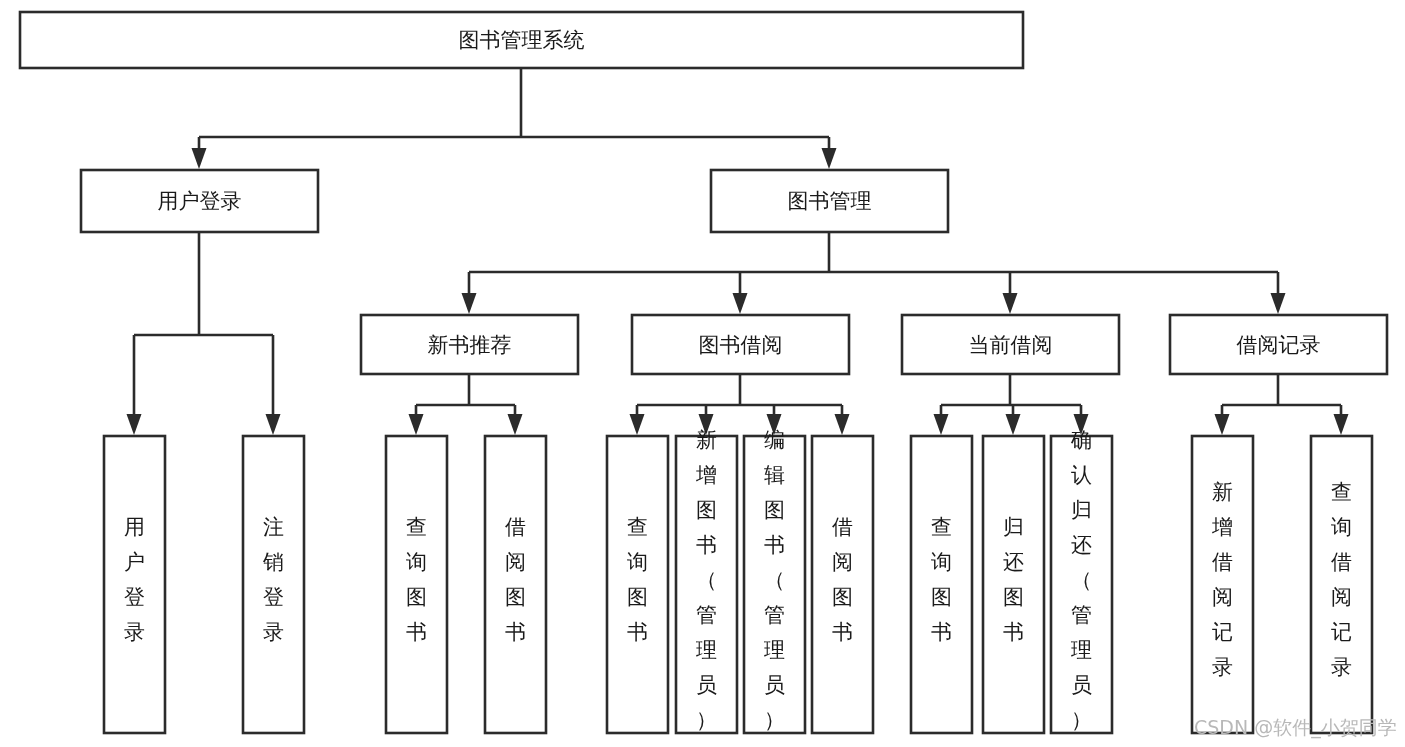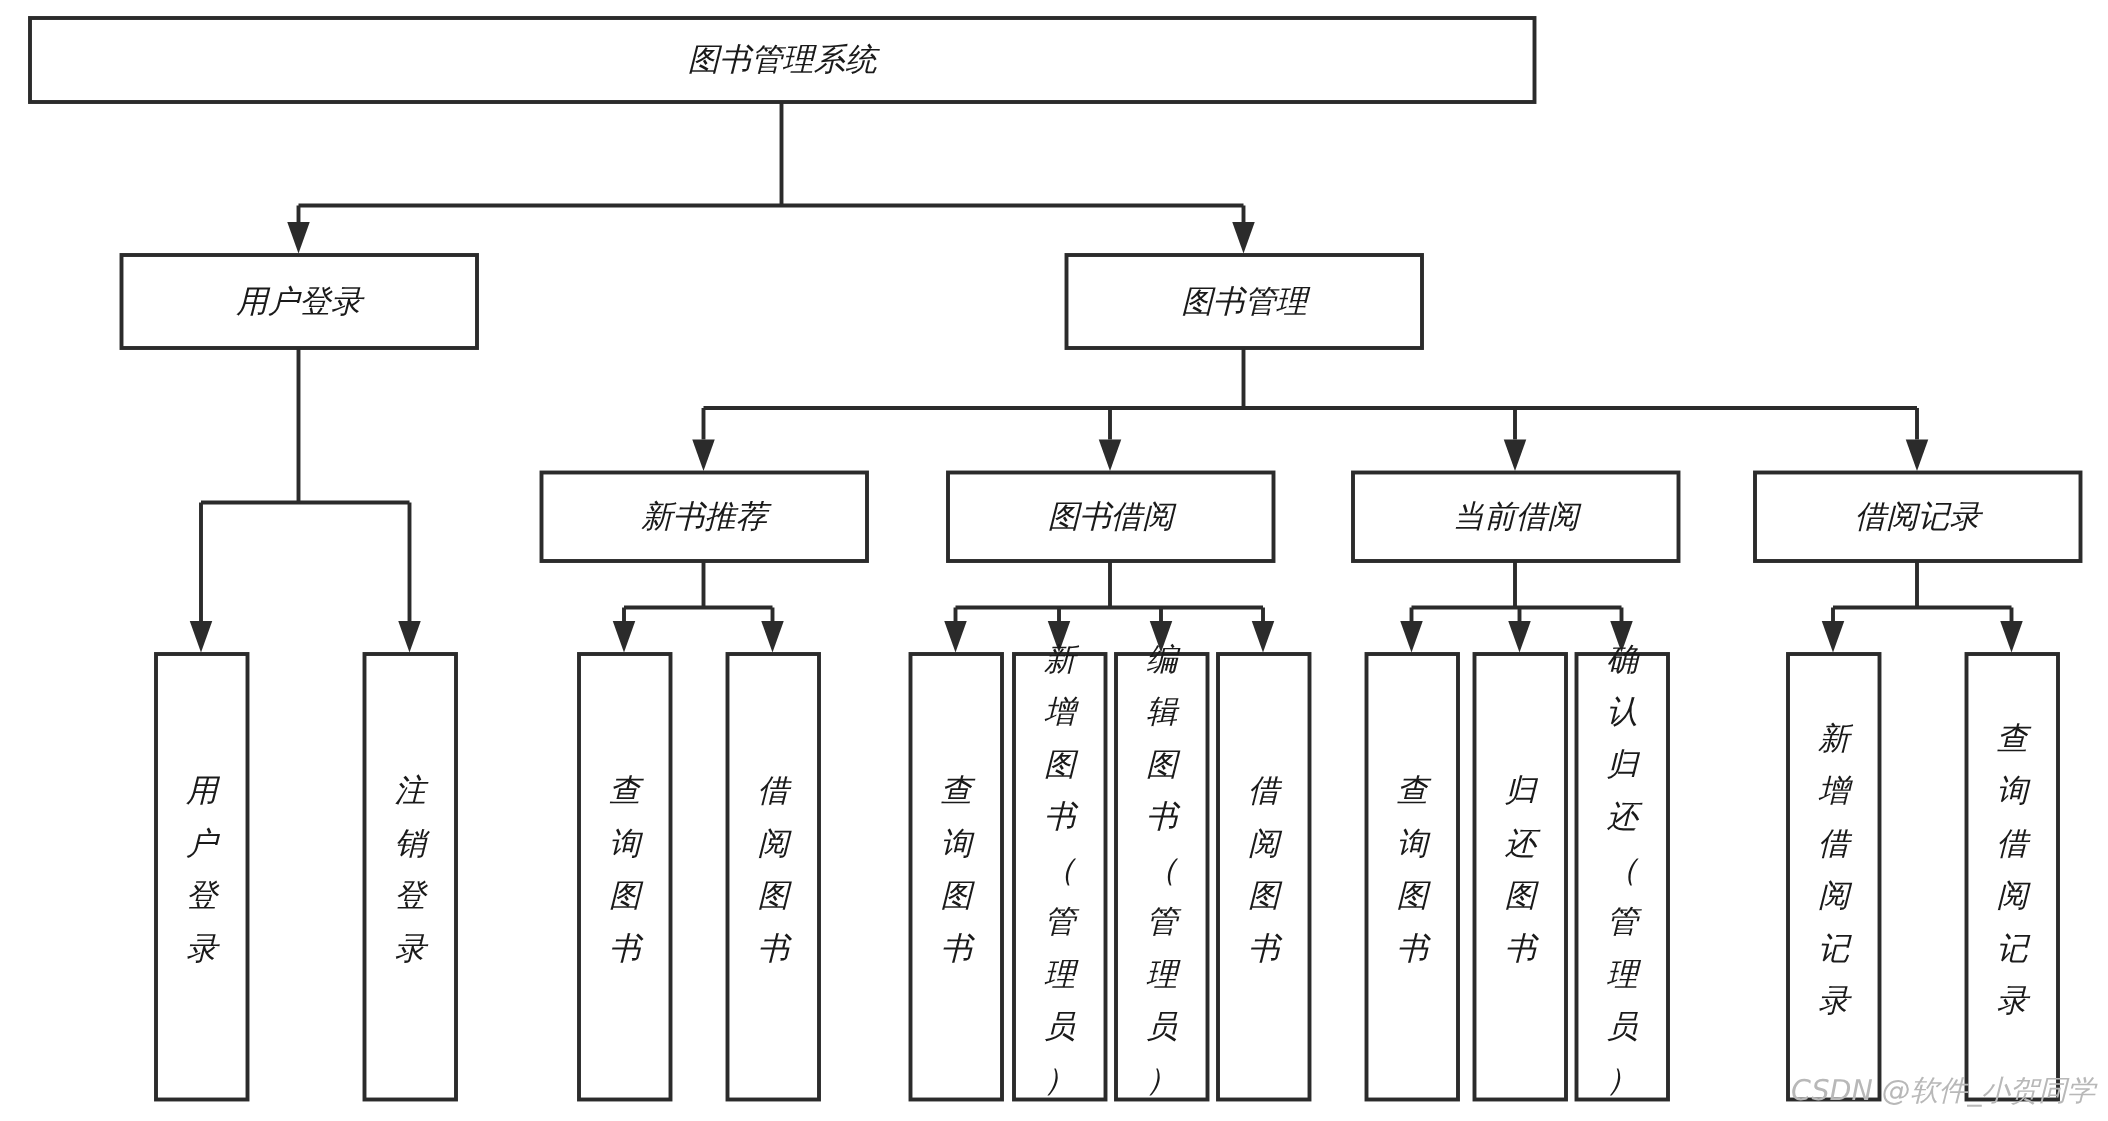--- a/index.html
+++ b/index.html
@@ -12,21 +12,20 @@
     width: 1405px;
     height: 747px;
     font-family: "DejaVu Sans", "Liberation Sans", sans-serif;
     overflow: hidden;
     position: relative;
   }
   #diagram-root {
     position: relative;
     width: 1405px;
     height: 679px;
-    font-style: italic;
   }
   svg#tree-svg {
     position: absolute;
     top: 0;
     left: 0;
     width: 1405px;
     height: 747px;
     display: block;
   }
   .node-box {

